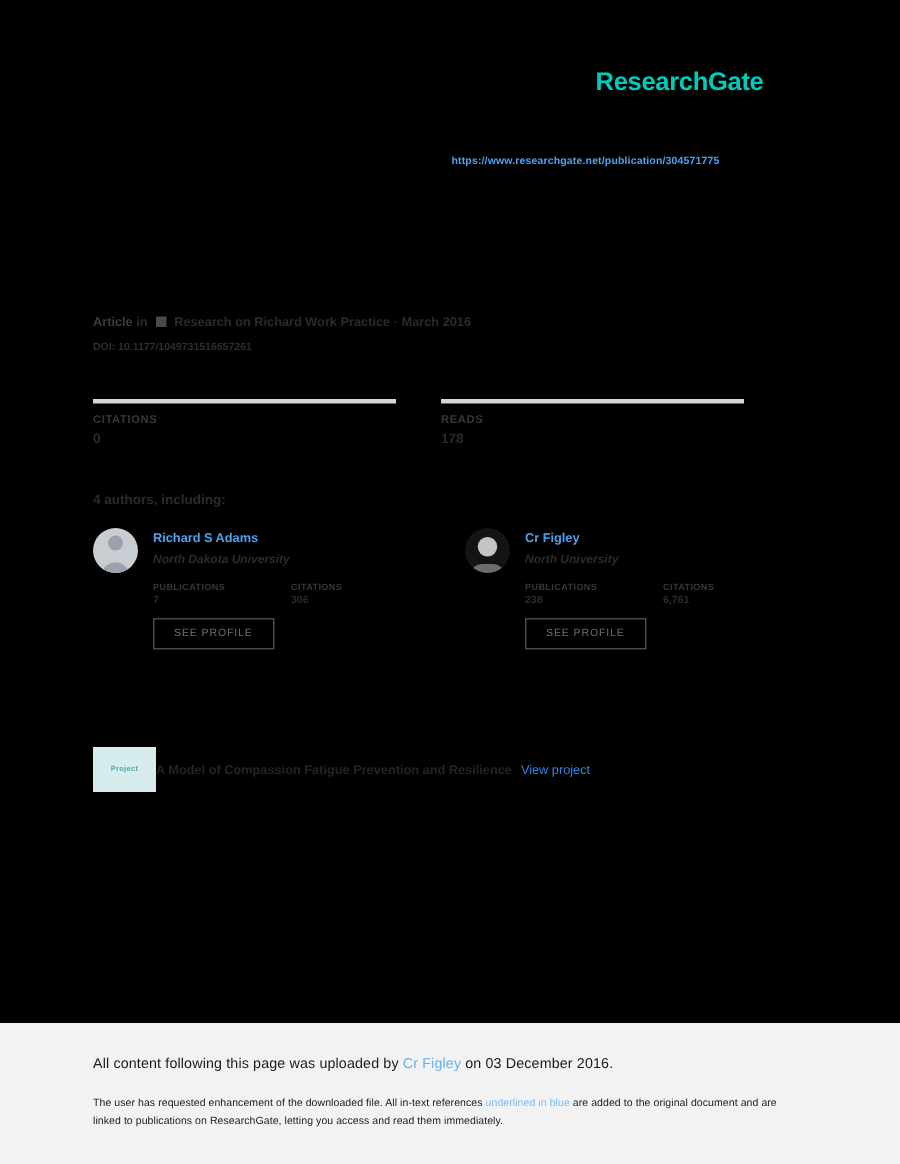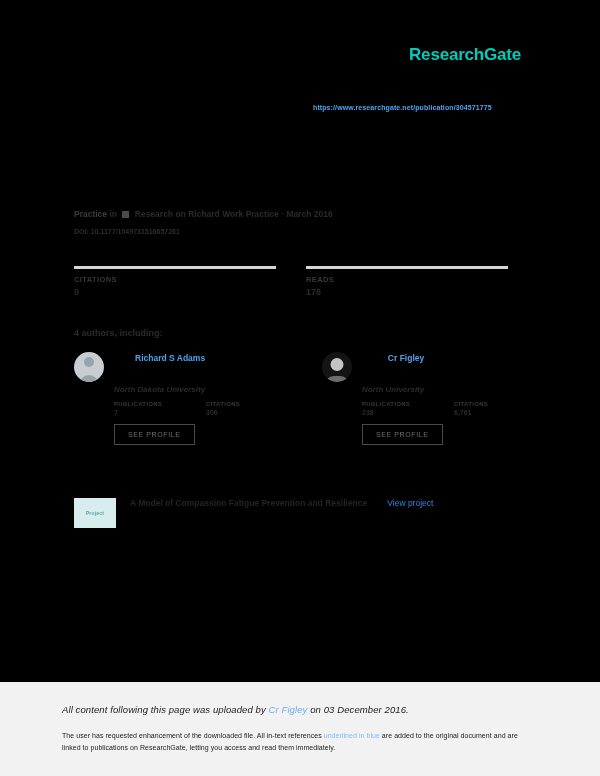--- a/index.html
+++ b/index.html
@@ -12,21 +12,21 @@
     height: 776px;
     position: relative;
     overflow: hidden;
     font-family: "Liberation Sans", sans-serif;
     -webkit-font-smoothing: antialiased;
   }
 
   
   .page {
     position: absolute;
-    left: 16px; top: 0;
+    left: 4px; top: 0;
     width: 540px;
     height: 682px;
     background: #000000;
   }
 
   
   .rg-logo {
     position: absolute;
     right: 35px;
     top: 45px;
@@ -174,30 +174,30 @@
   }
   .avatar.photo .head {
     background: #c4c4c4;
     width: 13px; height: 13px;
     top: 6px;
   }
   .avatar.photo .body {
     background: #6d6d6d;
     width: 26px; height: 13px;
   }
-  .author-info { padding-top: 1px; text-align: right; }
+  .author-info { padding-top: 1px; }
   .author-name {
     font-size: 8.5px;
     font-weight: bold;
     color: #4ea3ef;
     filter: blur(0.45px);
     white-space: nowrap;
   }
   .author-aff {
-    margin-top: 22px;
+    margin-top: 5px;
     font-size: 8px;
     font-weight: bold;
     color: #2b2b2b;
     filter: blur(0.45px);
     white-space: nowrap;
     font-style: italic;
   }
   .author-stats {
     margin-top: 7px;
     margin-left: 40px;
@@ -244,21 +244,22 @@
     font-weight: bold;
     color: #242424;
     filter: blur(0.45px);
     white-space: nowrap;
   }
   .proj-row {
     position: absolute;
     left: 58px;
     top: 498px;
     display: flex;
-    gap: 14px;
+    align-items: center;
+    gap: 0;
   }
   .proj-thumb {
     width: 42px; height: 30px;
     background: #d7ecec;
     display: flex;
     align-items: center;
     justify-content: center;
     filter: blur(0.3px);
   }
   .proj-thumb span {
@@ -293,21 +294,20 @@
     background: #f2f2f2;
   }
   .footer-main {
     position: absolute;
     left: 62px;
     top: 22px;
     font-size: 9.5px;
     color: #1a1a1a;
     letter-spacing: 0.1px;
     white-space: nowrap;
-    font-style: italic;
   }
   .footer-main .lnk { color: #6ab0f3; }
   .footer-sub {
     position: absolute;
     left: 62px;
     top: 48px;
     width: 460px;
     font-size: 7px;
     line-height: 1.75;
     color: #1a1a1a;
@@ -319,21 +319,21 @@
 <body>
 
 <div class="page">
 
   <div class="rg-logo">ResearchGate</div>
 
   <div class="rg-url">https://www.researchgate.net/publication/304571775</div>
 
   <div class="meta">
     <div class="meta-line">
-      <span class="kw">Practice</span>
+      <span class="kw">Article</span>
       <span>in</span>
       <span class="sq"></span>
       <span>Research on Richard Work Practice</span>
       <span>·</span>
       <span>March 2016</span>
     </div>
     <div class="meta-doi">DOI: 10.1177/1049731516657261</div>
   </div>
 
   <div class="stats">

